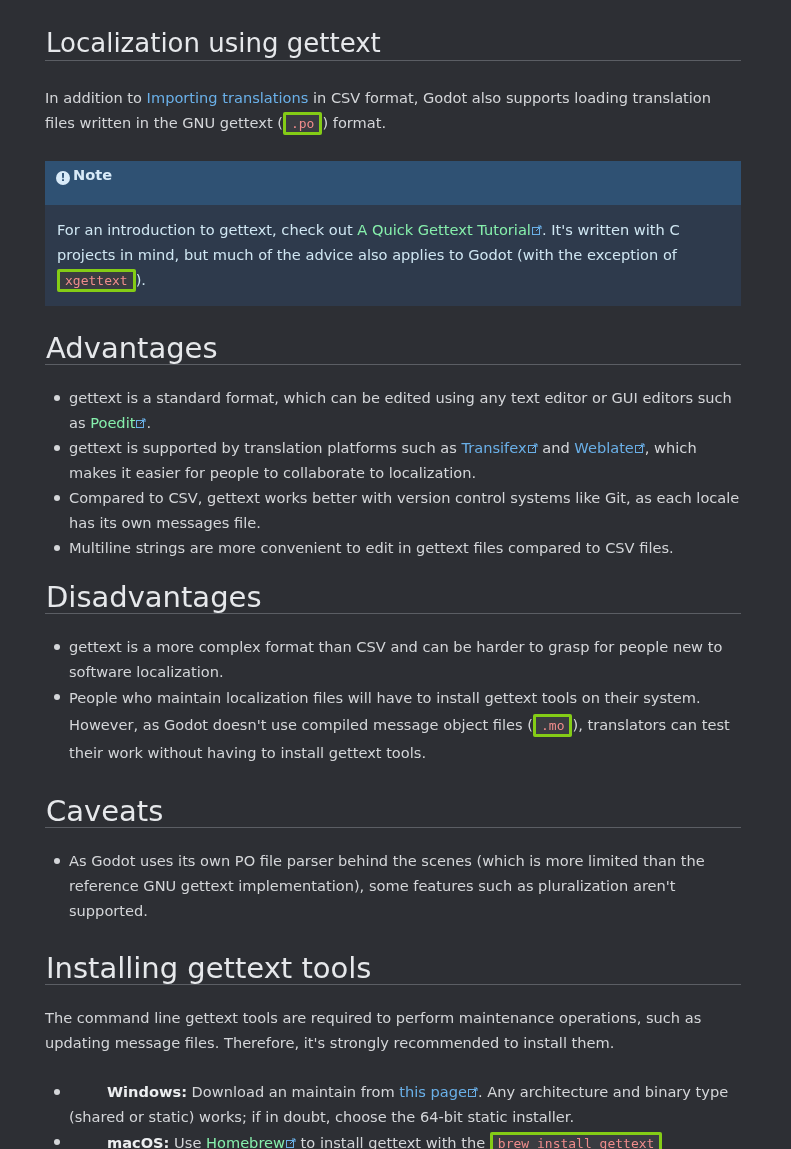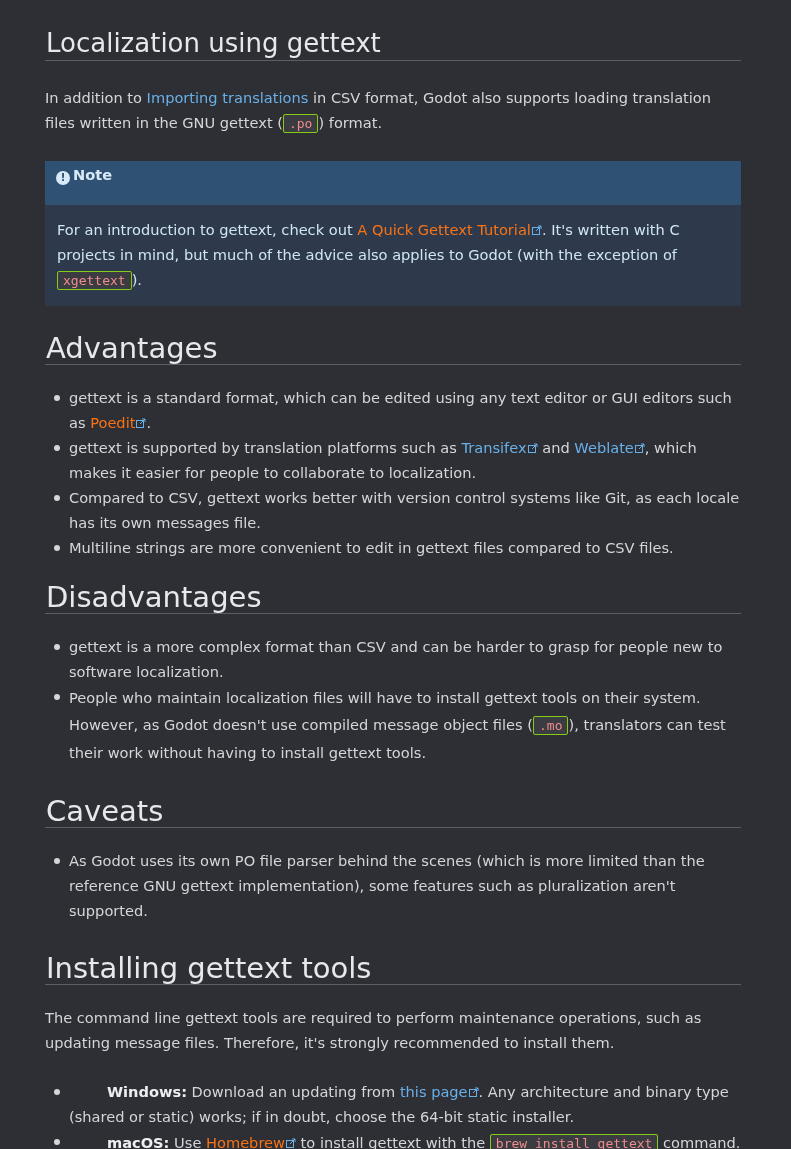--- a/index.html
+++ b/index.html
@@ -37,35 +37,35 @@
       height: 34px;
     }
     h2 {
       font-size: 29px;
       line-height: 30px;
       padding-bottom: 1px;
     }
     p { margin: 0; }
     a { text-decoration: none; }
     .link-int { color: #6ab0e8; }
-    .link-ext { color: #f97316; }
+    .link-ext { color: #86efac; }
     .link-ext-blue { color: #6ab0e8; }
     .ext-icon {
       display: inline-block;
       width: 10px;
       height: 10px;
       margin-left: 1px;
       vertical-align: 0px;
     }
     code {
       font-family: "DejaVu Sans Mono", monospace;
       font-size: 13px;
       color: #f08c8c;
       background: #3a3c41;
-      border: 1px solid #84cc16;
+      border: 3px solid #84cc16;
       padding: 1px 5px;
       border-radius: 2px;
     }
     .intro { margin-top: 24px; }
     .note {
       margin-top: 25px;
       background: #2e3a4c;
       width: 696px;
     }
     .note-title {
@@ -166,21 +166,21 @@
   </ul>
 
   <h2 id="h-cav">Caveats</h2>
   <ul id="list-cav">
     <li>As Godot uses its own PO file parser behind the scenes (which is more limited than the reference GNU gettext implementation), some features such as pluralization aren't supported.</li>
   </ul>
 
   <h2 id="h-inst">Installing gettext tools</h2>
   <p id="p-inst">The command line gettext tools are required to perform maintenance operations, such as updating message files. Therefore, it's strongly recommended to install them.</p>
   <ul id="list-inst">
-    <li><b>Windows:</b><span> Download an updating from </span><a class="link-ext-blue"><span>this page</span><svg class="ext-icon" viewBox="0 0 10 10">
+    <li><b>Windows:</b><span> Download an maintain from </span><a class="link-ext-blue"><span>this page</span><svg class="ext-icon" viewBox="0 0 10 10">
             <rect x="0.5" y="2.5" width="7" height="7" fill="none" stroke="#6ab0e8" stroke-width="1"></rect>
             <path d="M4 6 L9 1 M6 1 H9 V4" fill="none" stroke="#6ab0e8" stroke-width="1"></path>
           </svg></a><span>. Any architecture and binary type (shared or static) works; if in doubt, choose the 64-bit static installer.</span></li>
     <li class="tall"><b>macOS:</b><span> Use </span><a class="link-ext"><span>Homebrew</span><svg class="ext-icon" viewBox="0 0 10 10">
             <rect x="0.5" y="2.5" width="7" height="7" fill="none" stroke="#6ab0e8" stroke-width="1"></rect>
             <path d="M4 6 L9 1 M6 1 H9 V4" fill="none" stroke="#6ab0e8" stroke-width="1"></path>
           </svg></a><span> to install gettext with the </span><code>brew install gettext</code><span> command.</span></li>
 
   </ul>
 

